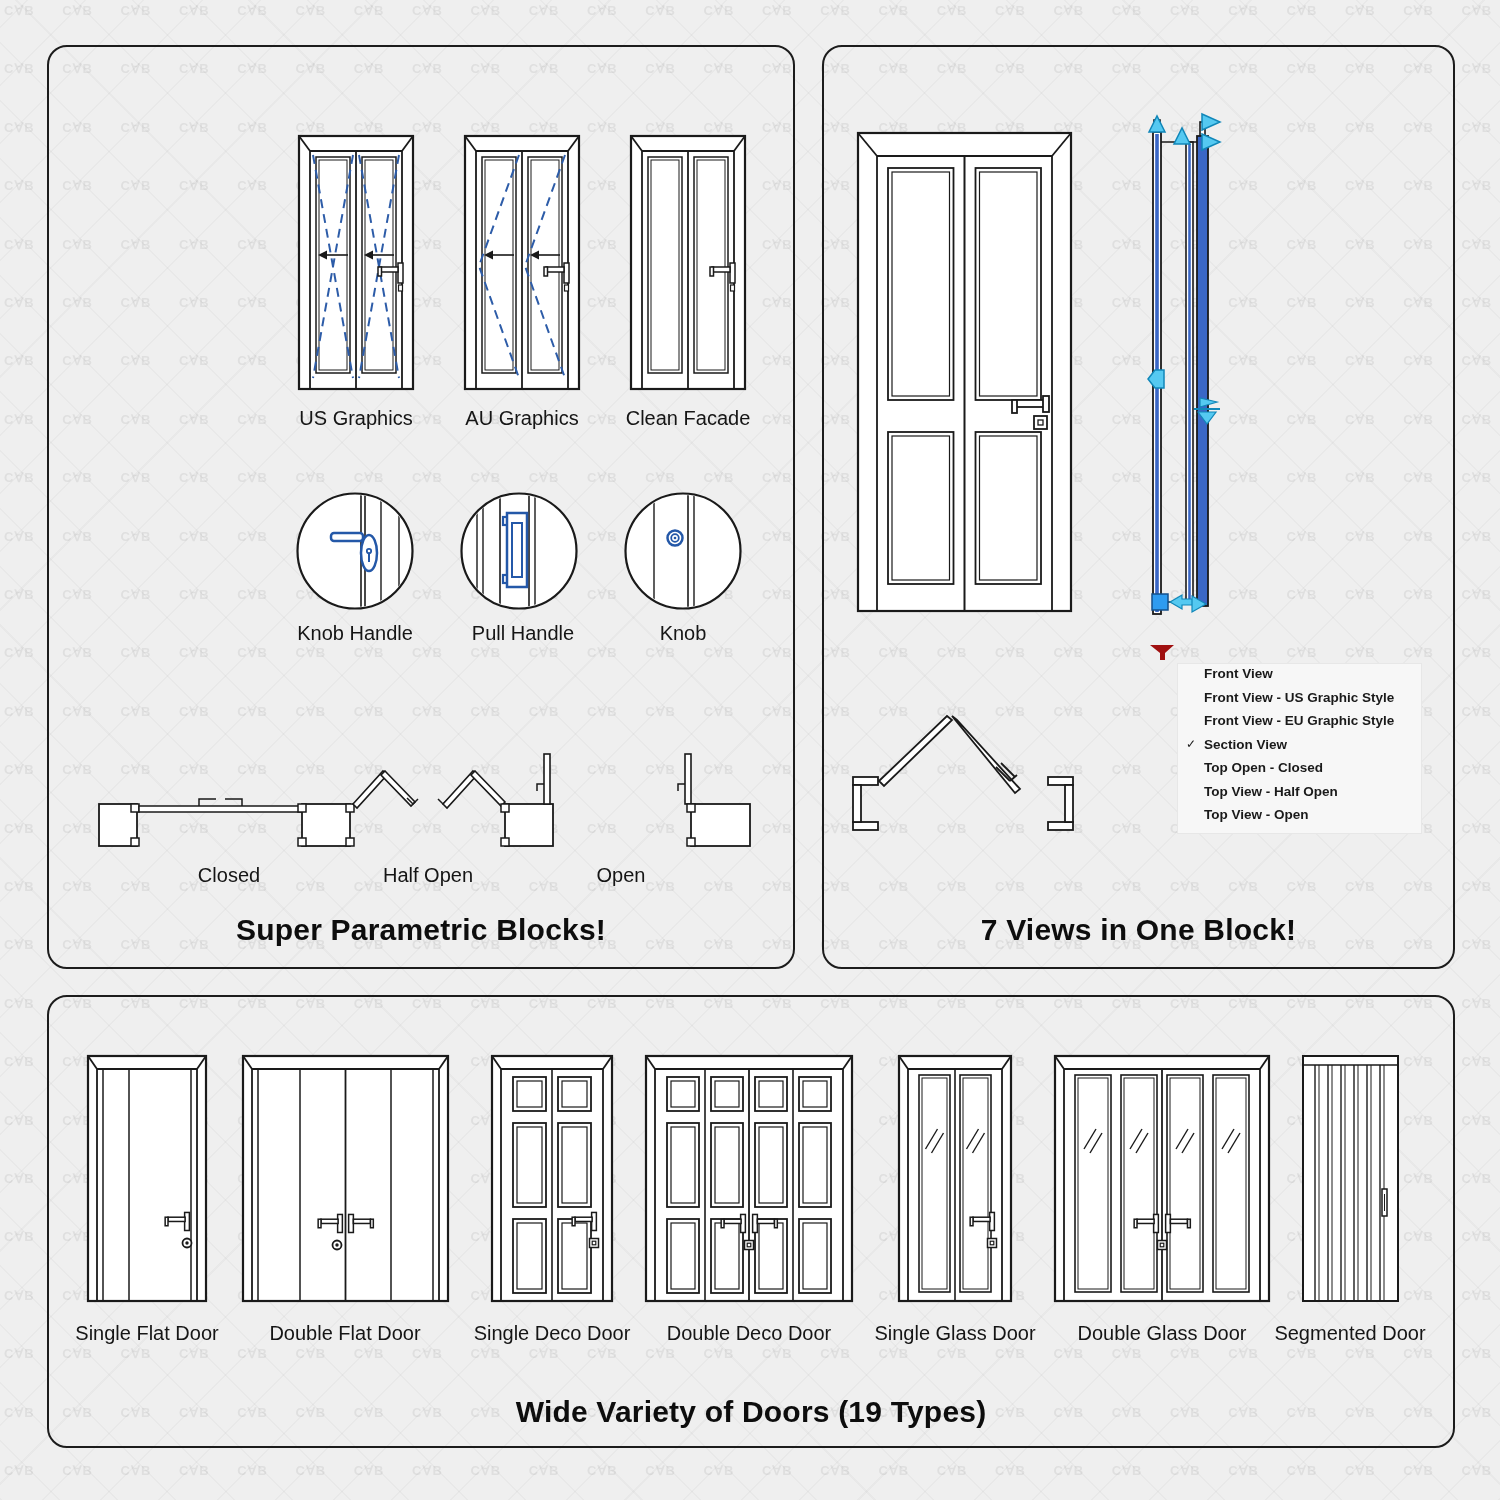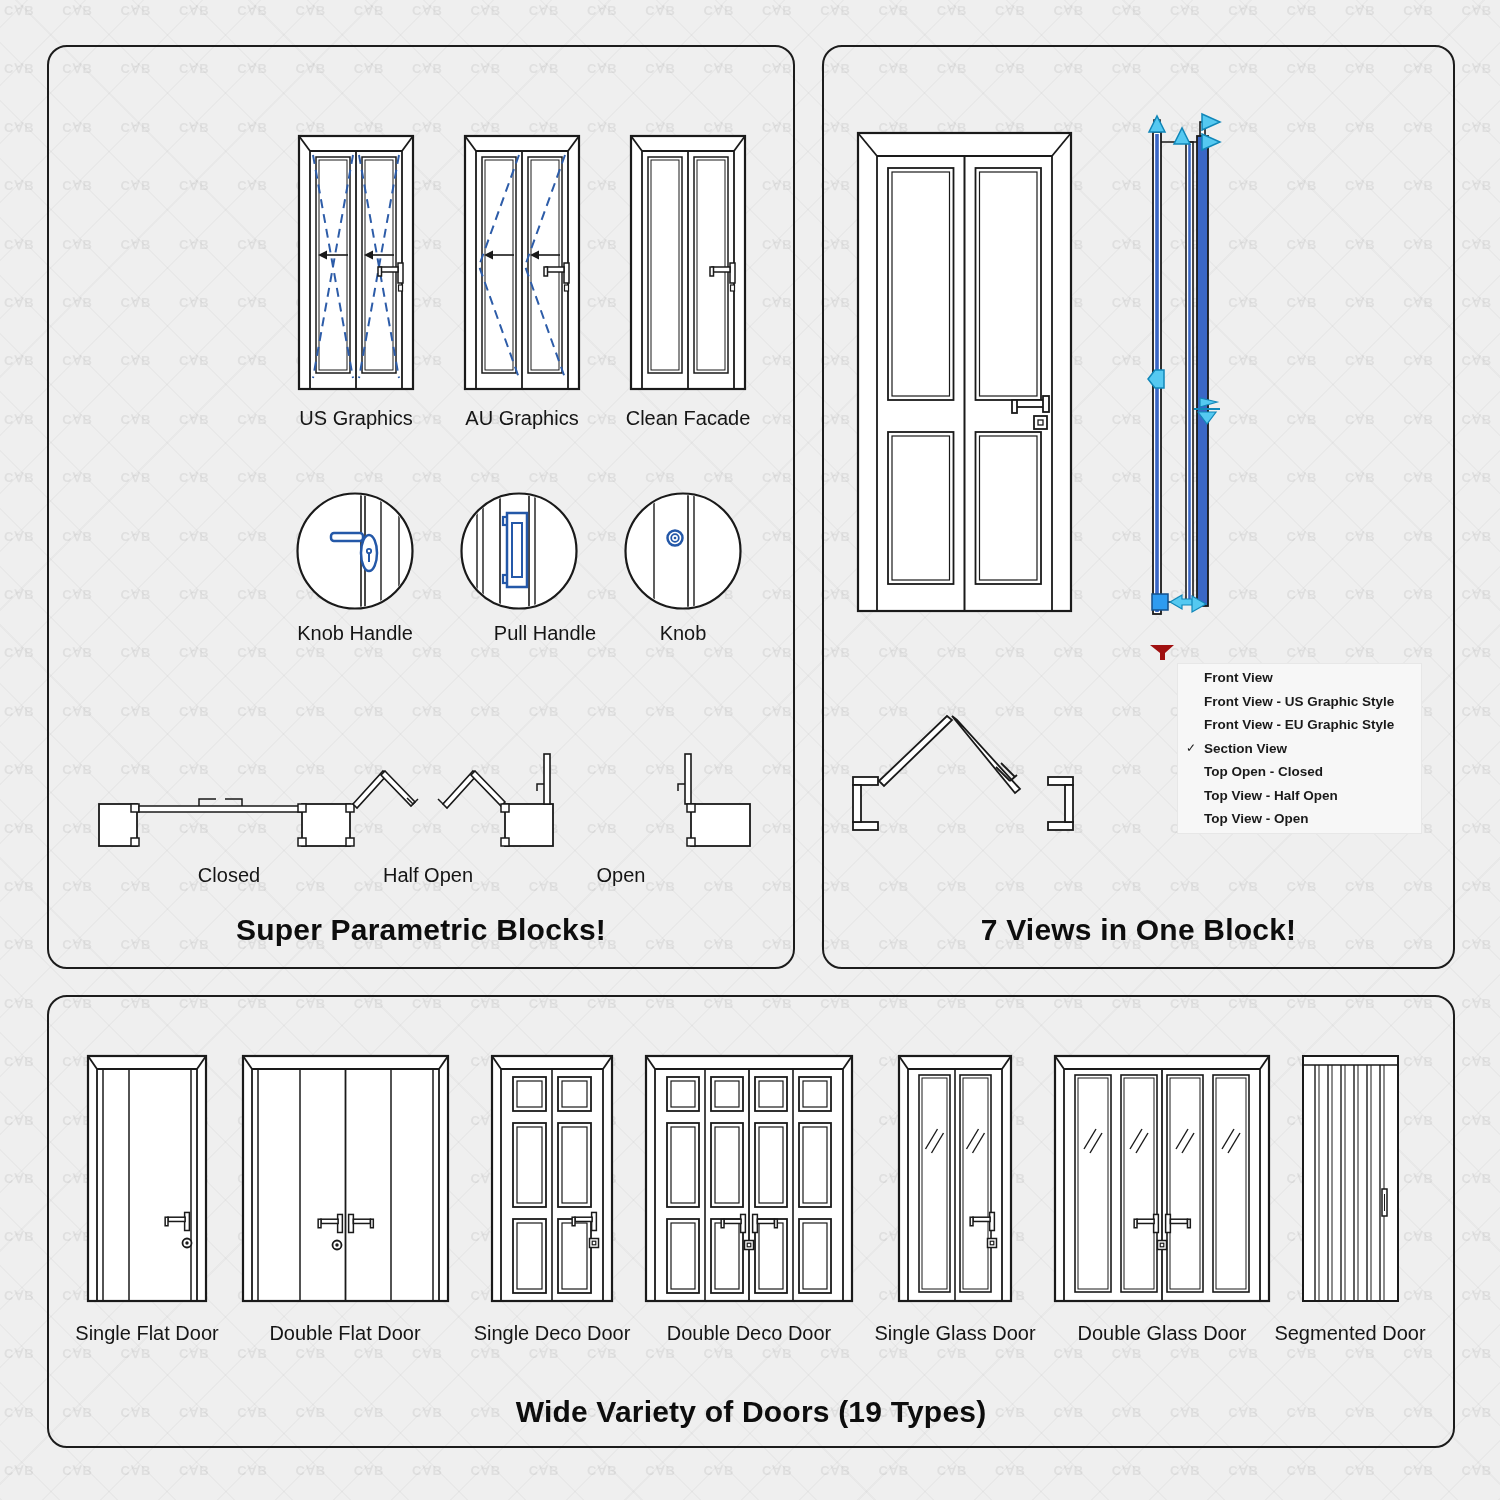--- a/index.html
+++ b/index.html
@@ -40,21 +40,21 @@
     text-align:center;white-space:nowrap;transform:translateX(-50%);
   }
   .ptitle{
     position:absolute;left:0;width:100%;text-align:center;
     font-size:30px;font-weight:700;color:#0d0d0d;letter-spacing:.2px;
   }
   .menu{
     position:absolute;background:var(--menu-bg);border:1px solid #e7e7e7;
     width:245px;padding:2px 0;
   }
-  .menu-row{display:flex;align-items:center;height:23.5px;cursor:default}
+  .menu-row{display:flex;align-items:flex-start;height:23.5px;cursor:default}
   .menu-check{width:26px;text-align:center;font-size:12px;color:#222;flex:0 0 26px}
   .menu-label{font-size:13.5px;font-weight:600;color:#1a1a1a;white-space:nowrap}
   svg{display:block;overflow:visible}
 </style>
 </head>
 <body>
 
 <div class="lattice"></div>
 <div class="watermark">
     <span style="left: 4px; top: 3px;">C∀B</span>
@@ -844,21 +844,21 @@
         <line x1="31" y1="0" x2="31" y2="120" stroke="var(--ink)" stroke-width="1.4"></line>
         <line x1="65" y1="0" x2="65" y2="120" stroke="var(--ink)" stroke-width="1.6"></line>
         <line x1="71" y1="0" x2="71" y2="120" stroke="var(--ink)" stroke-width="1.4"></line>
         <circle cx="52" cy="47" r="7.5" stroke="var(--handle-blue)" stroke-width="2.5" fill="#fff"></circle>
         <circle cx="52" cy="47" r="3.8" stroke="var(--handle-blue)" stroke-width="1.8" fill="none"></circle>
         <circle cx="52" cy="47" r="1.3" stroke="var(--handle-blue)" stroke-width="0" fill="var(--handle-blue)"></circle>
       </g>
     </svg>
 
   <div class="dlabel" style="left:306px;top:575px">Knob Handle</div>
-  <div class="dlabel" style="left:496px;top:575px">Pull Handle</div>
+  <div class="dlabel" style="left:474px;top:575px">Pull Handle</div>
   <div class="dlabel" style="left:634px;top:575px">Knob</div>
 
 
   <svg class="abs" style="left:48px;top:705px" width="655" height="112">
       <rect x="2" y="52" width="38" height="42" stroke="var(--ink)" stroke-width="1.8" fill="#fff"></rect>
       <rect x="34" y="52" width="8" height="8" stroke="var(--ink)" stroke-width="1.5" fill="#fff"></rect>
       <rect x="34" y="86" width="8" height="8" stroke="var(--ink)" stroke-width="1.5" fill="#fff"></rect>
       <rect x="42" y="54" width="163" height="6" stroke="var(--ink)" stroke-width="1.5" fill="#fff"></rect>
       <path d="M102 54 v-7 h17" stroke="var(--ink)" stroke-width="1.5" fill="none"></path>
       <path d="M128 47 h17 v7" stroke="var(--ink)" stroke-width="1.5" fill="none"></path>

